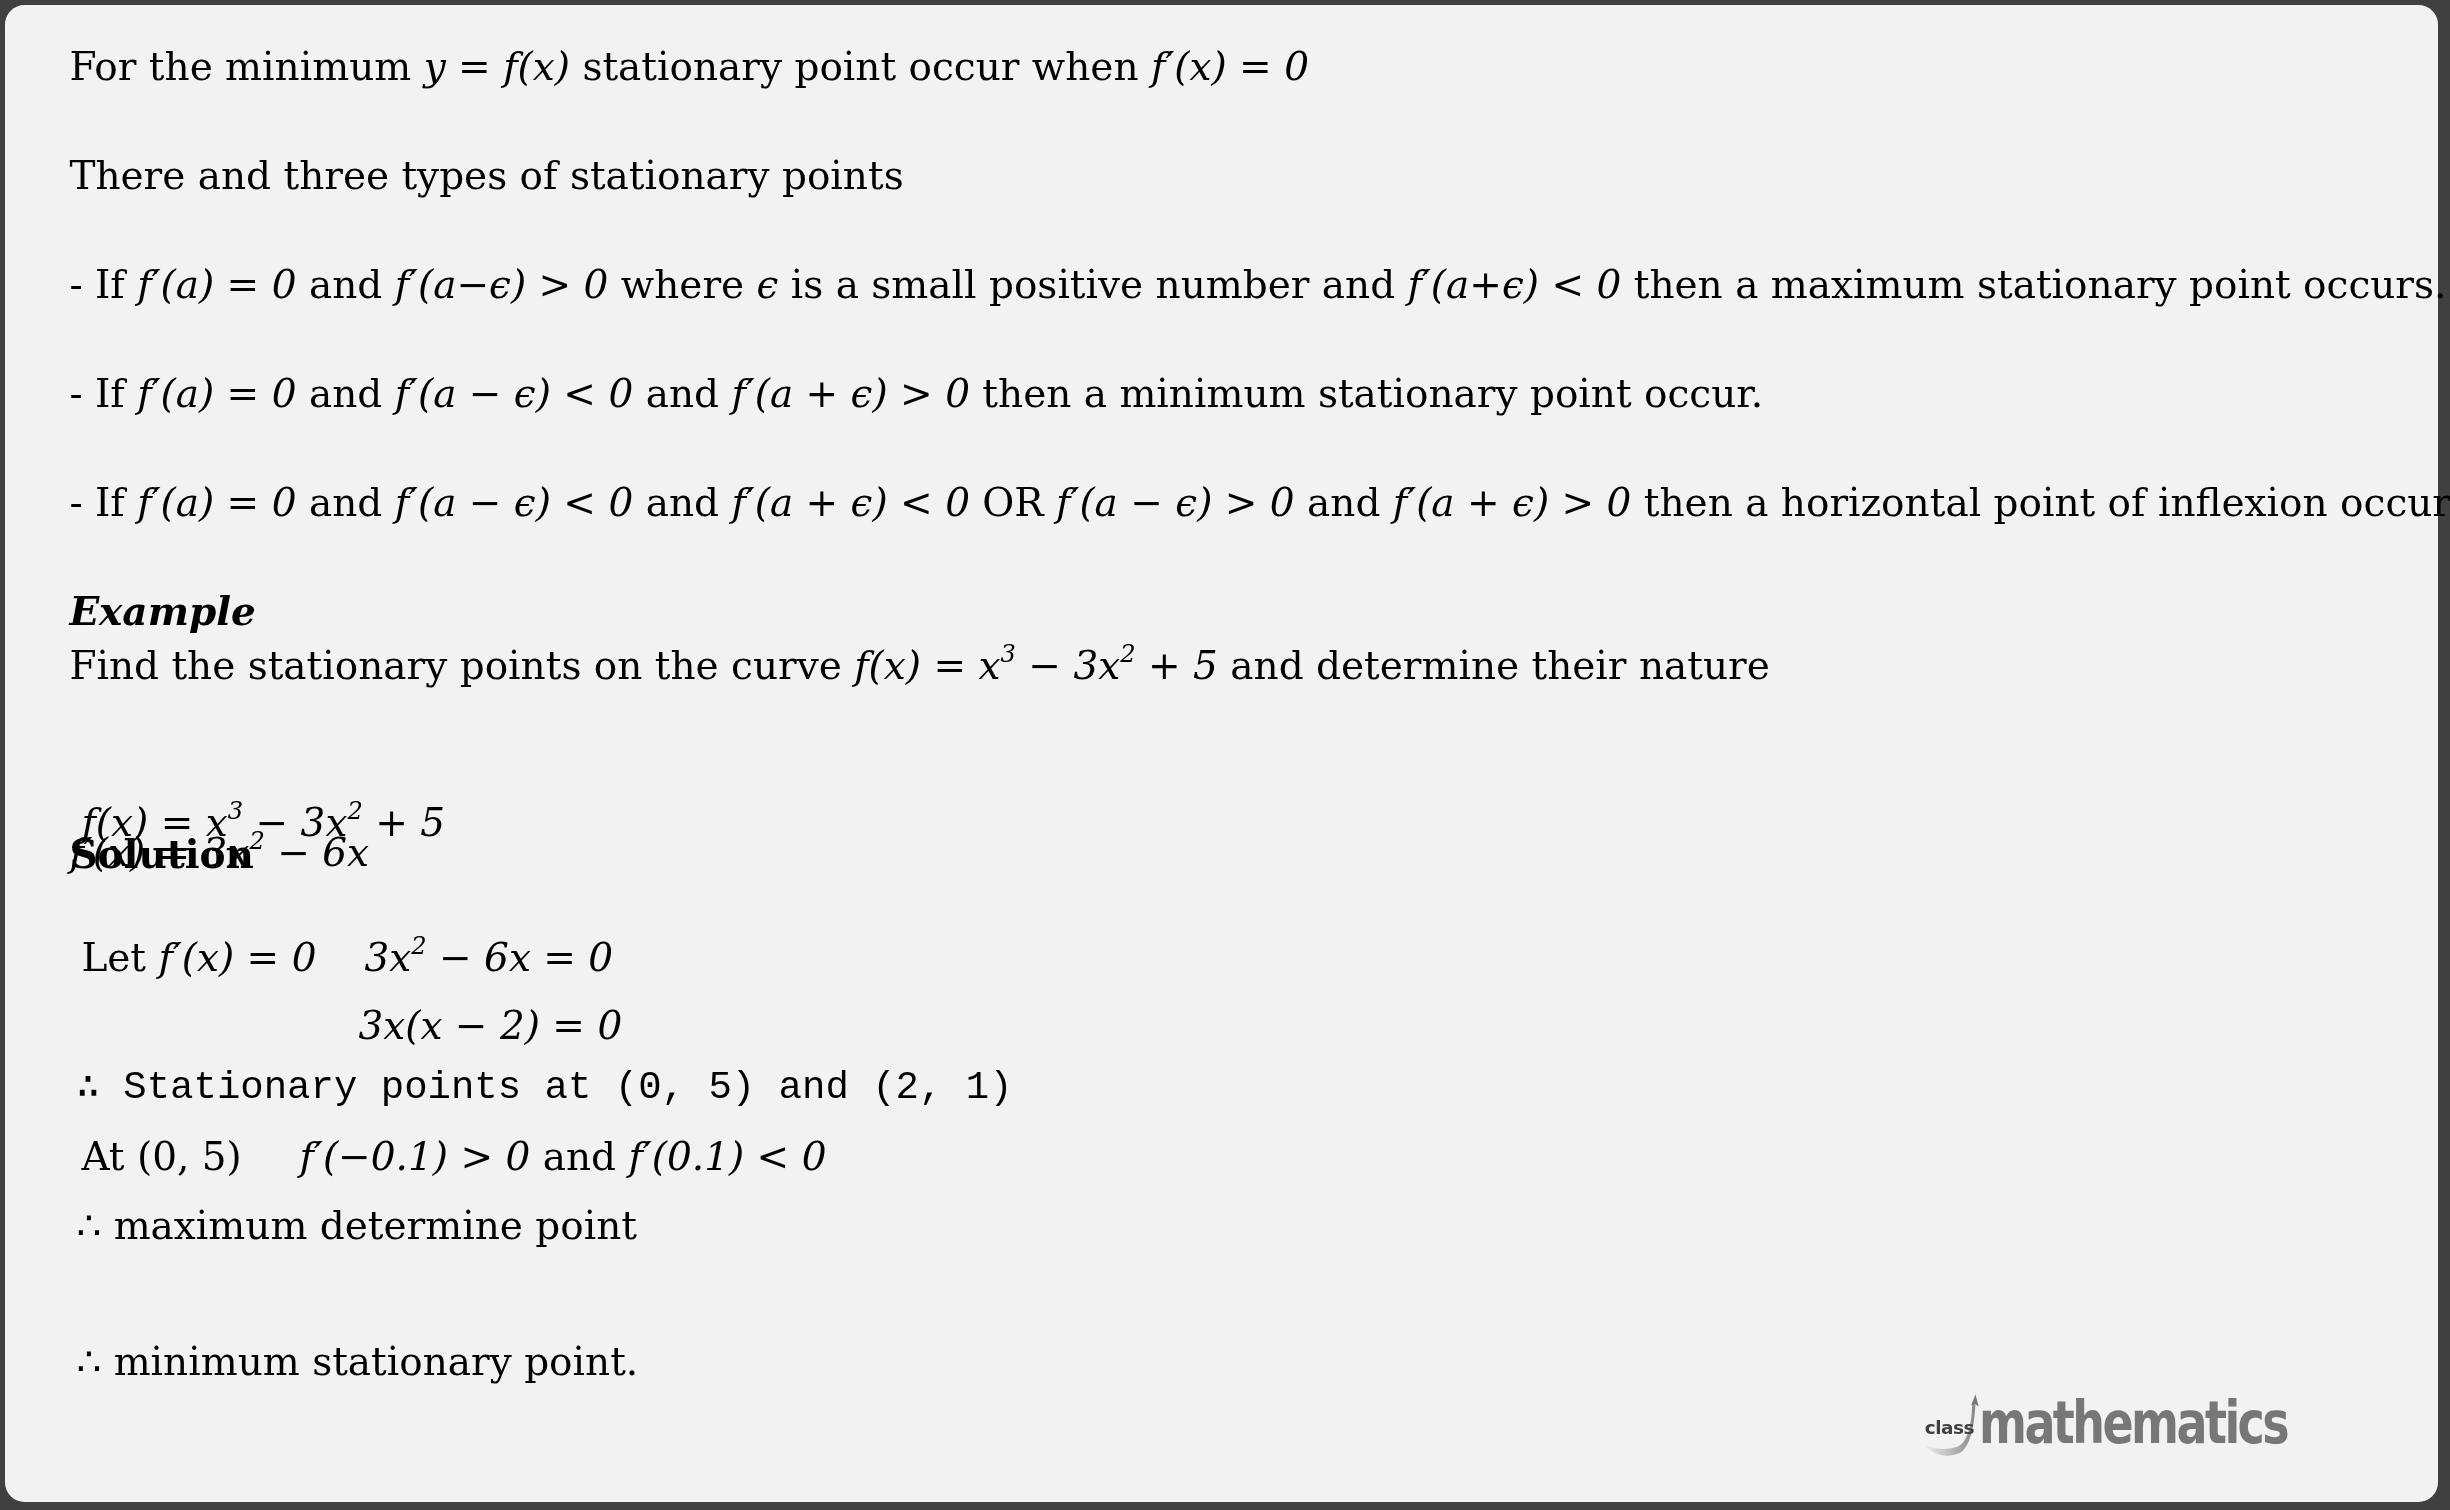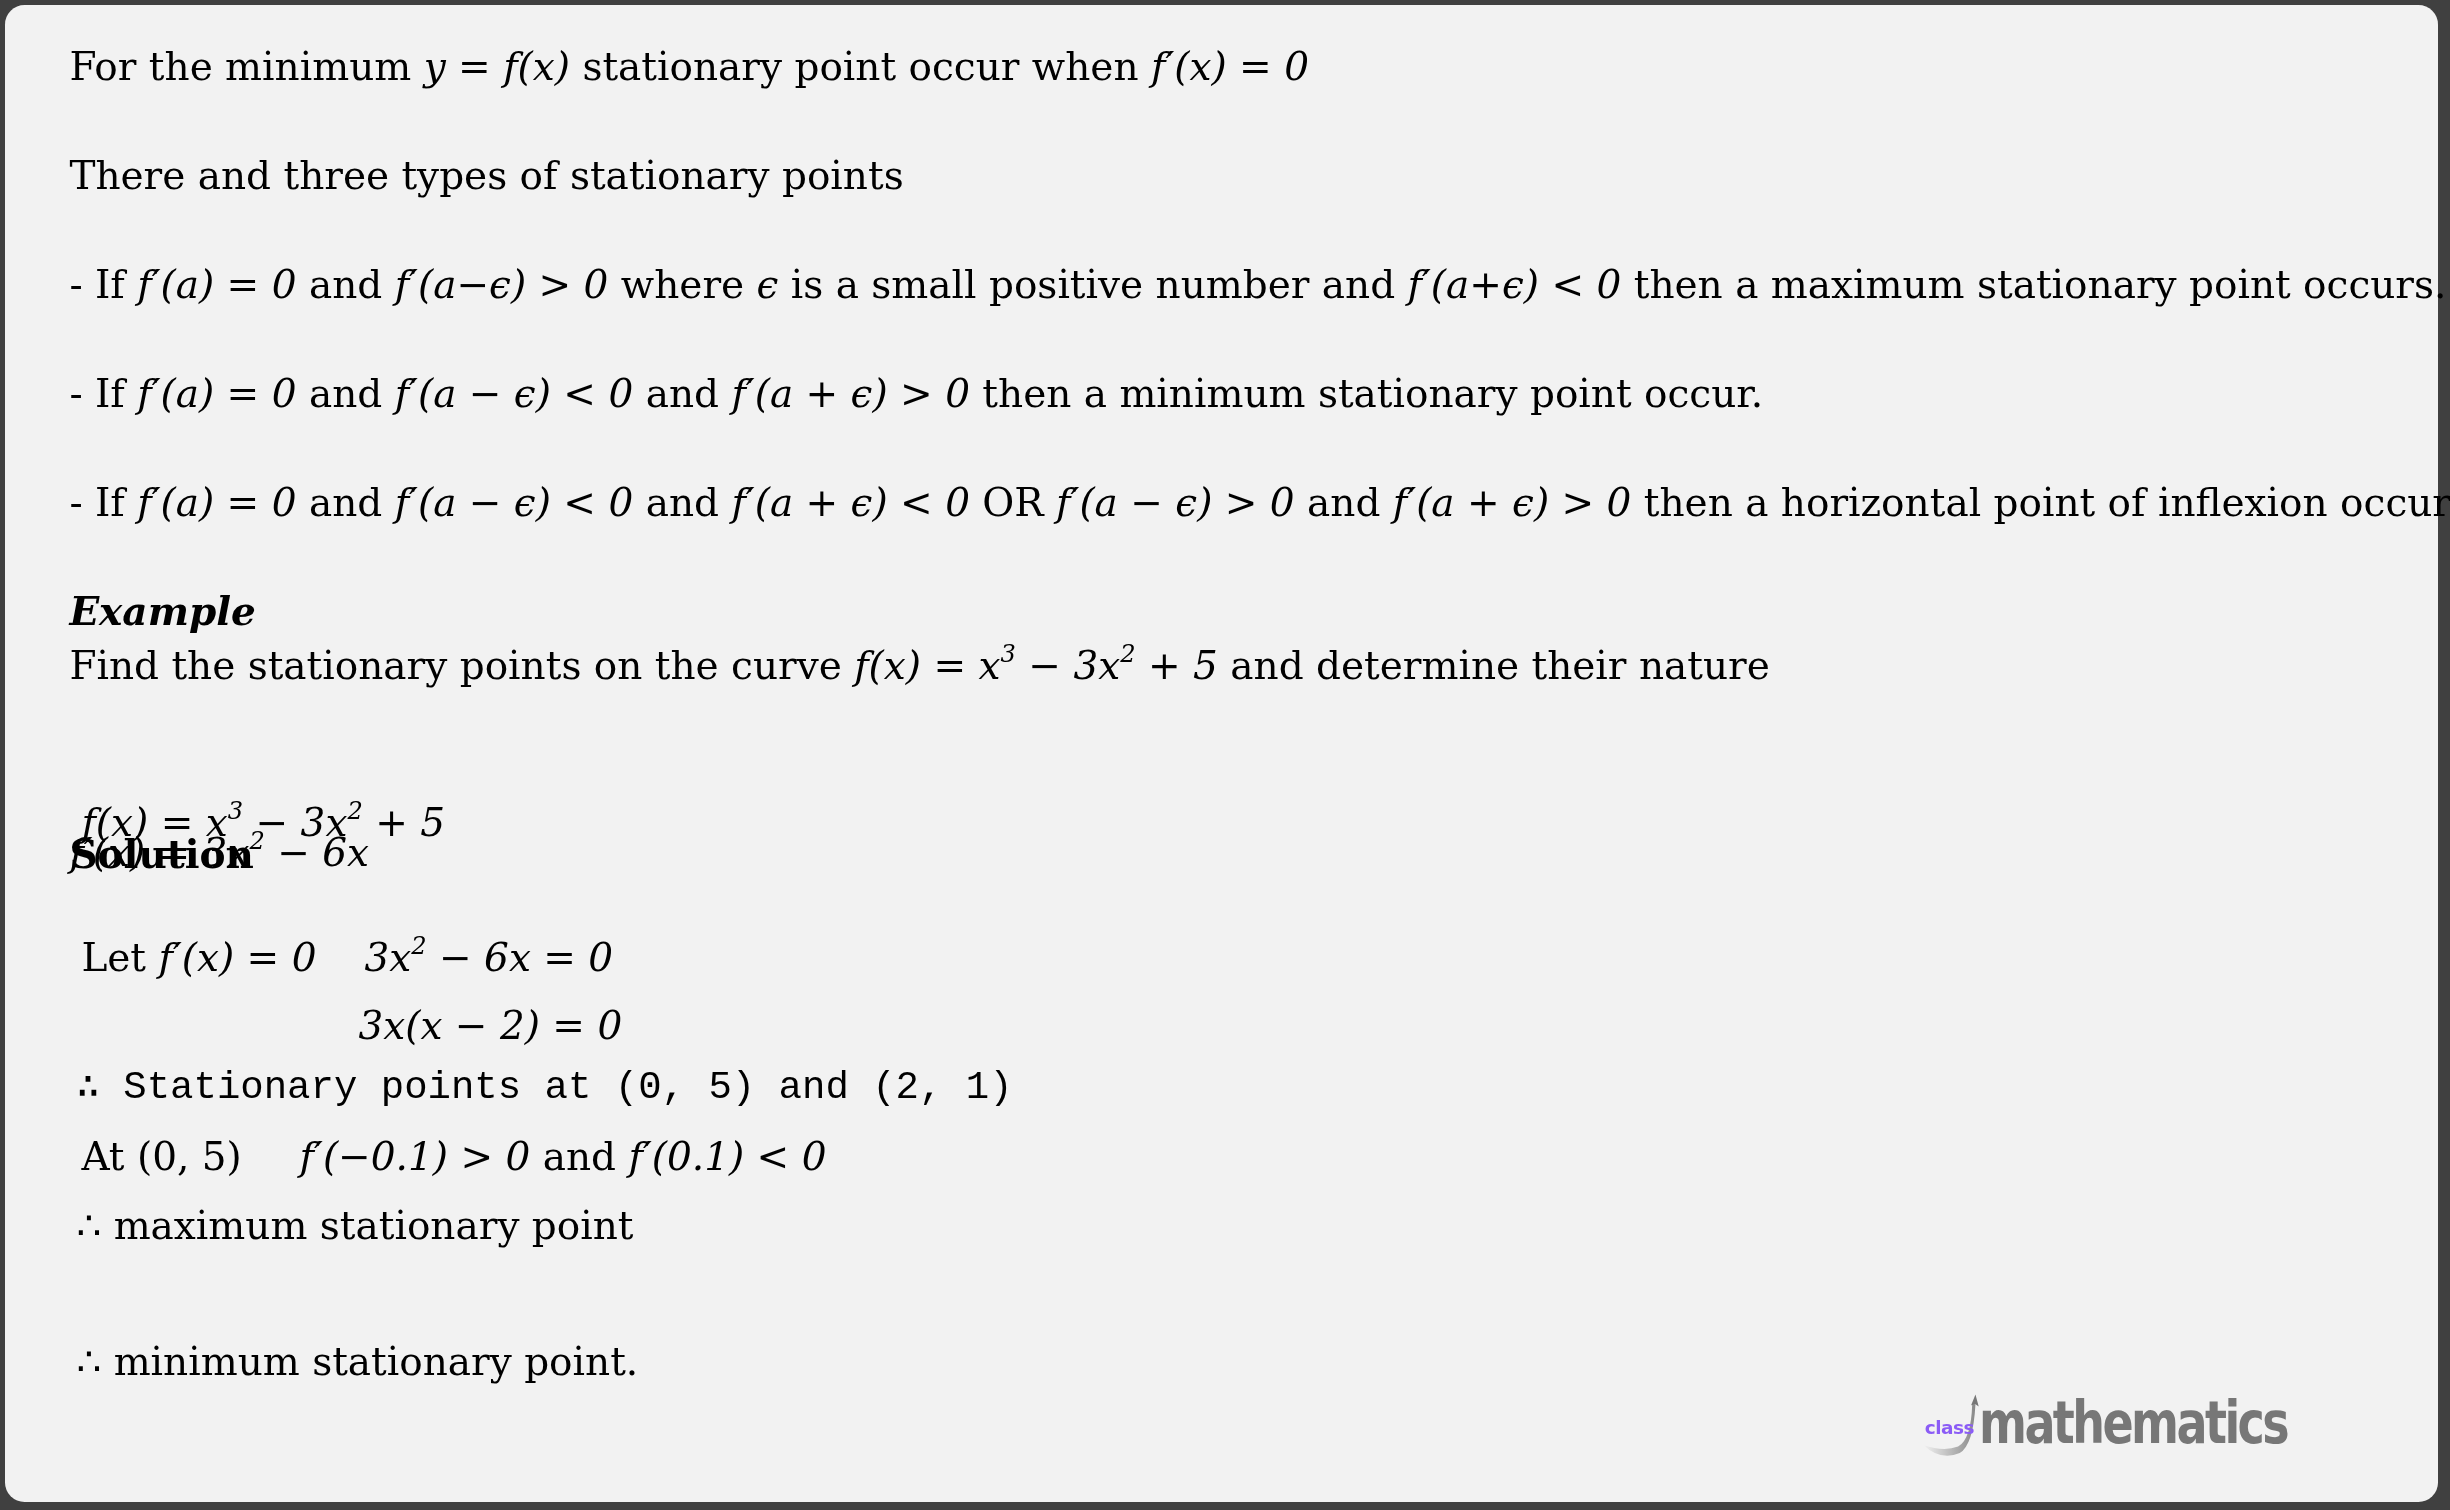--- a/index.html
+++ b/index.html
@@ -42,21 +42,21 @@
       width: 231px;
       height: 74px;
     }
     .logo-class {
       position: absolute;
       left: 5.4px;
       top: 26px;
       font-family: "DejaVu Sans", "Liberation Sans", sans-serif;
       font-weight: bold;
       font-size: 18.5px;
-      color: #8b5cf6;
+      color: #404040;
       letter-spacing: -0.5px;
     }
     .logo-main {
       position: absolute;
       left: 60px;
       top: 0px;
       font-family: "DejaVu Sans", "Liberation Sans", sans-serif;
       font-weight: bold;
       font-size: 59px;
       color: #777777;
@@ -149,21 +149,21 @@
   <div class="line" style="top:1132px; left:76px;">
     <span>At (0, 5)</span>
     <span style="display:inline-block; width:33px;"></span>
     <span class="m">f′(−0.1) &gt; 0</span>
     <span>and</span>
     <span class="m">f′(0.1) &lt; 0</span>
   </div>
 
   <div class="line" style="top:1201px; left:71px;">
     <span>∴</span>
-    <span>maximum stationary point</span>
+    <span>maximum determine point</span>
   </div>
 
 
   <div class="line" style="top:1337px; left:71px;">
     <span>∴</span>
     <span>minimum stationary point.</span>
   </div>
 
   <div class="logo">
     <svg class="logo-swoosh" width="76" height="74" viewBox="0 0 140 135">

